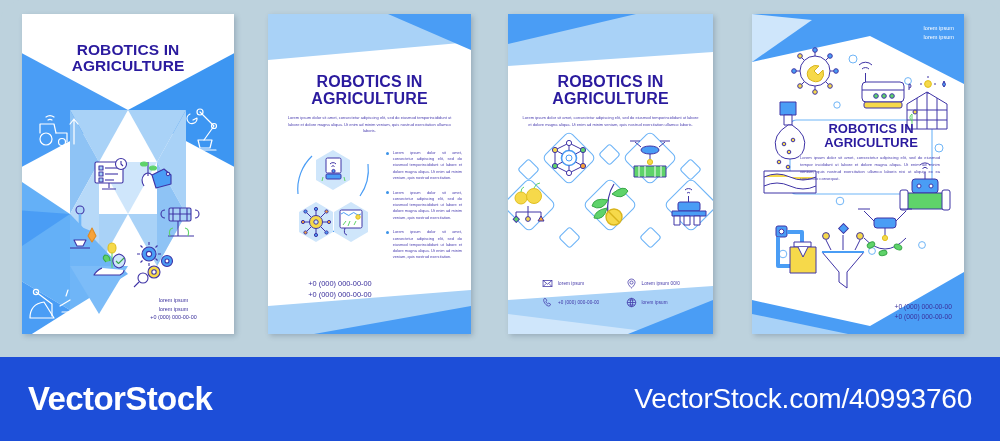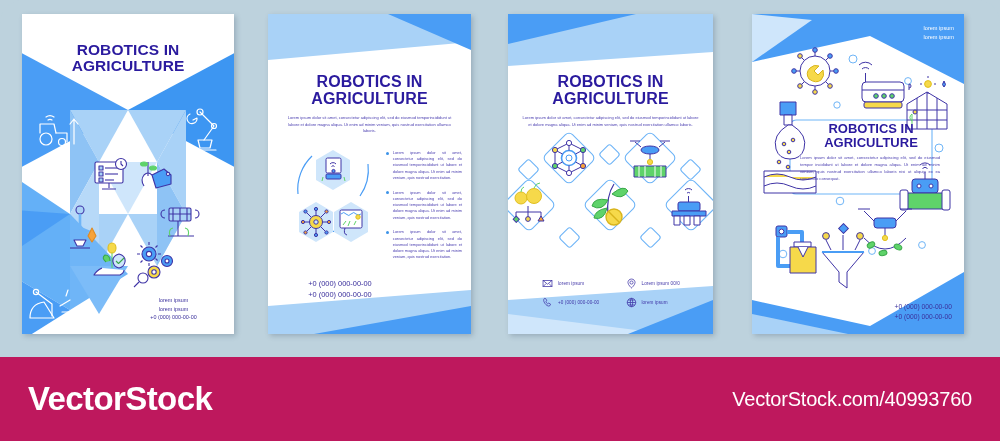--- a/index.html
+++ b/index.html
@@ -90,26 +90,26 @@
     font-size: 13px; line-height: 1.07; white-space: pre-line;
   }
   .p4-lede {
     position: absolute; left: 48px; top: 141px; width: 140px;
     color: #4b3fb0; font-size: 4.15px; line-height: 1.66; text-align: justify;
   }
 
   
   .wm {
     position: absolute; left: 0; top: 357px; width: 1000px; height: 84px;
-    background: #be185d;
+    background: #1d4ed8;
     display: flex; align-items: center; justify-content: space-between;
     padding: 12px 28px;
   }
   .wm-logo { color: #fff; font-size: 33px; font-weight: bold; letter-spacing: -.6px; }
-  .wm-url  { color: #fff; font-size: 20px; letter-spacing: -.2px; }
+  .wm-url  { color: #fff; font-size: 28px; letter-spacing: -.2px; }
 </style>
 </head>
 <body>
 
 <div class="stage">
 
   <div class="sheets">
 
     <div class="sheet" id="sheet1">
       <svg class="svgfull" viewBox="0 0 212 320" preserveAspectRatio="none">

